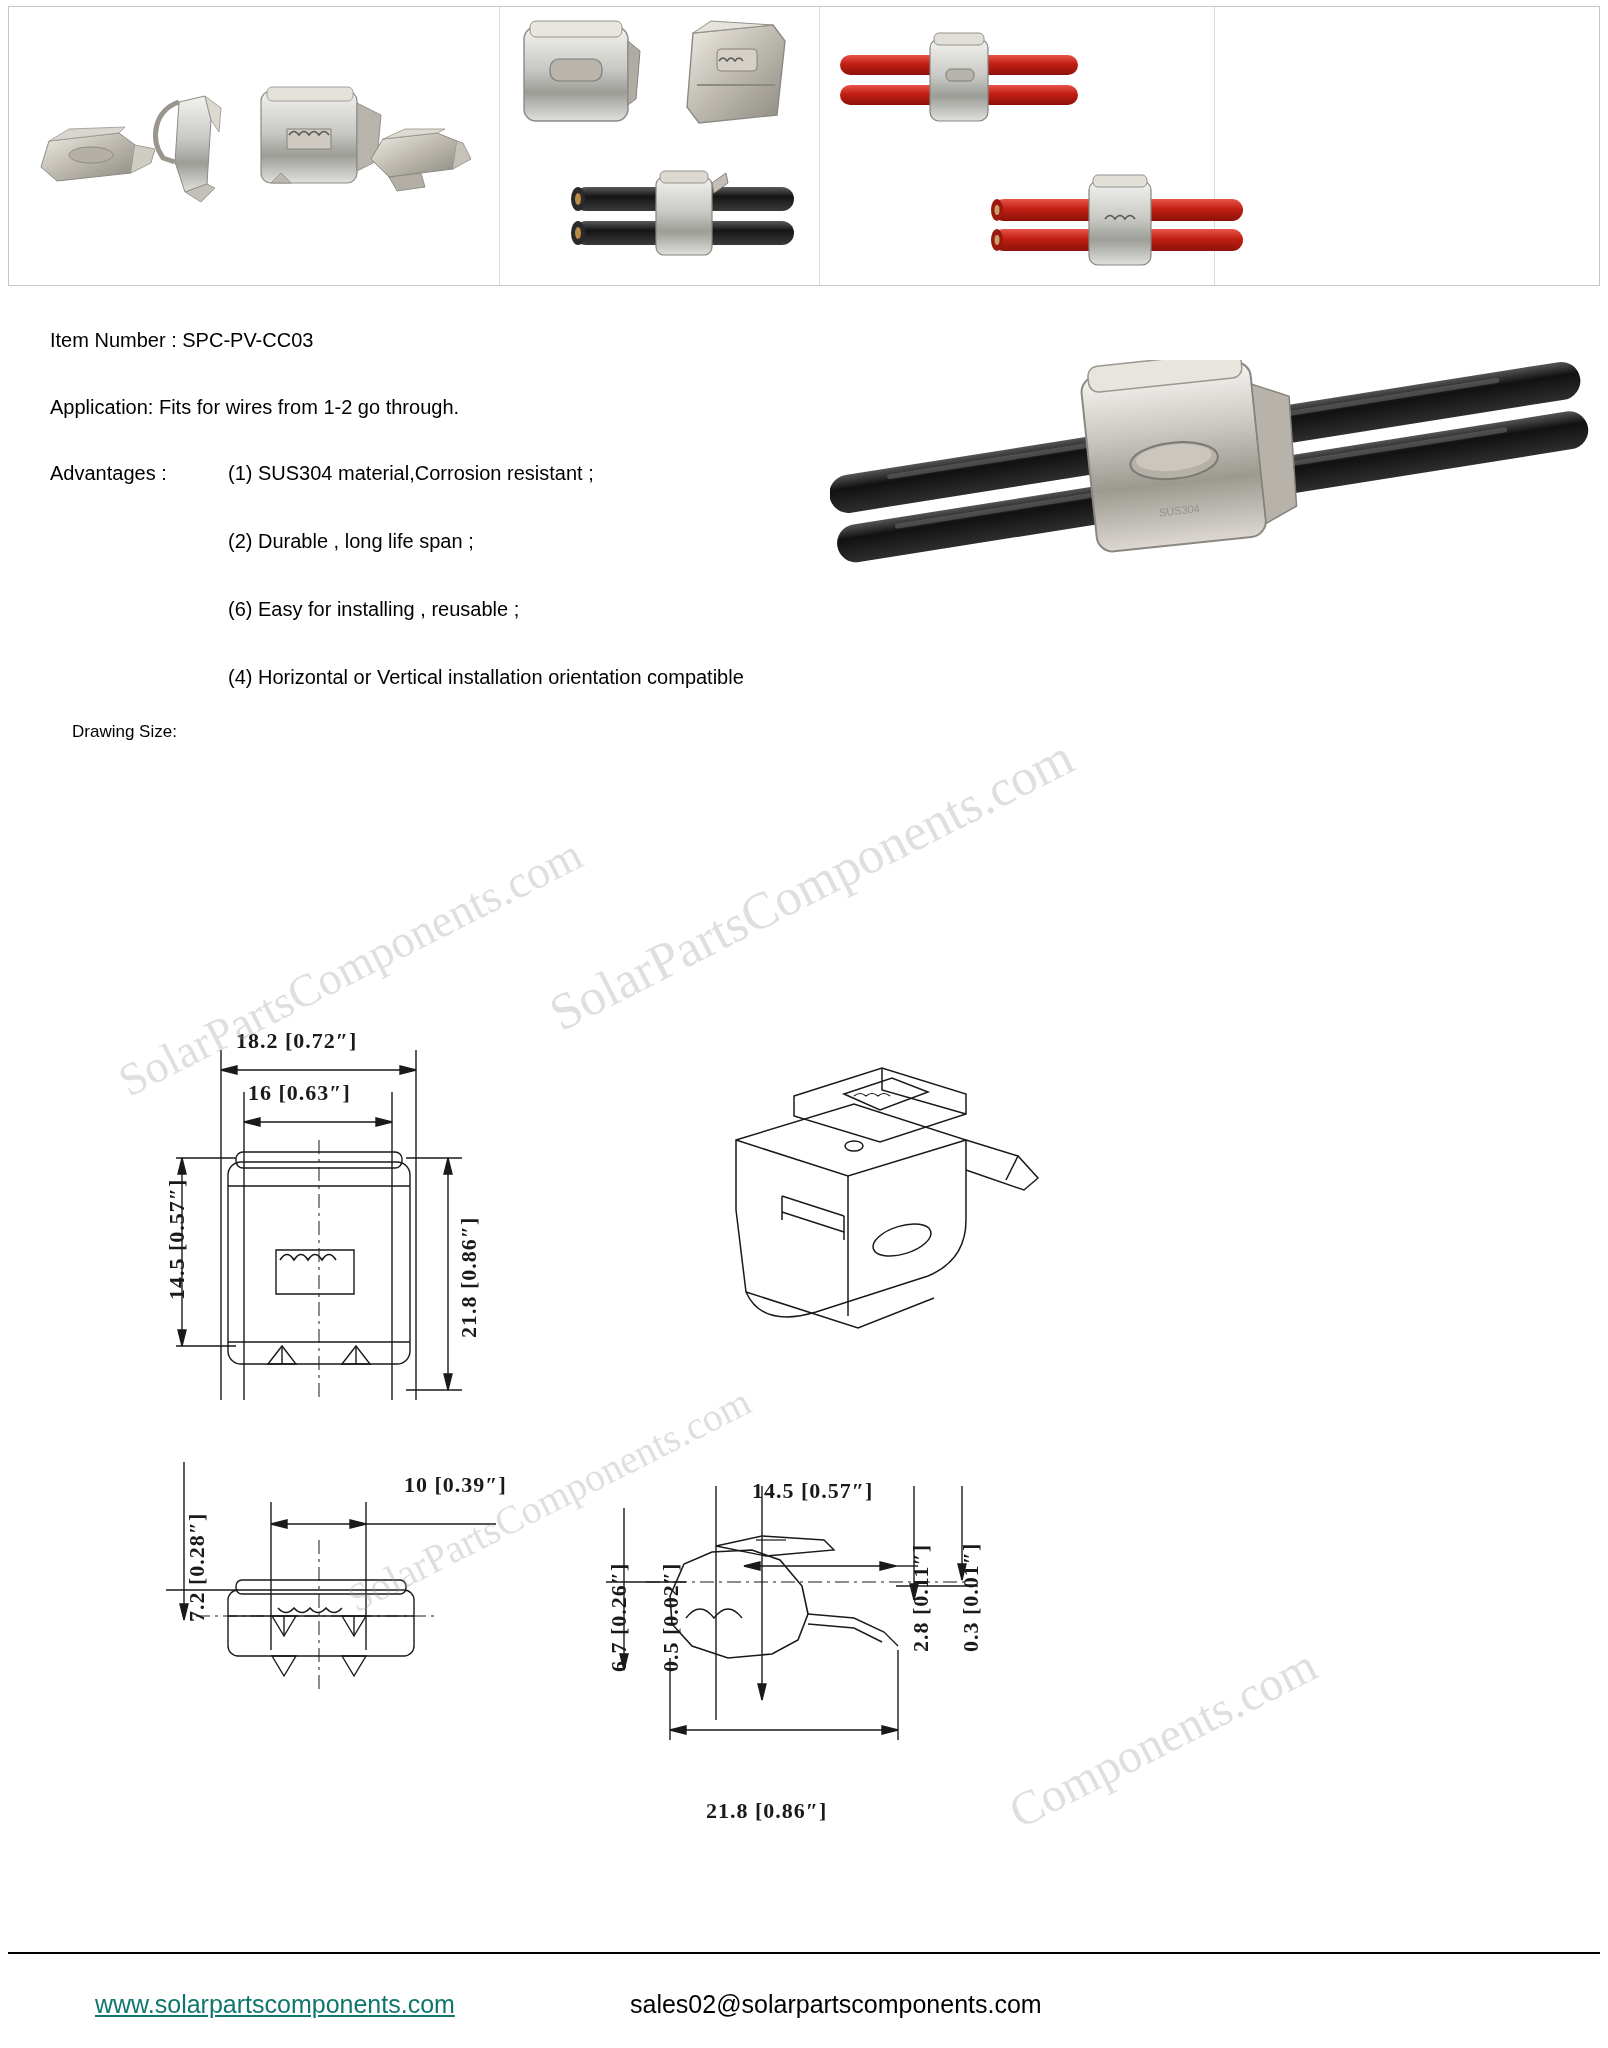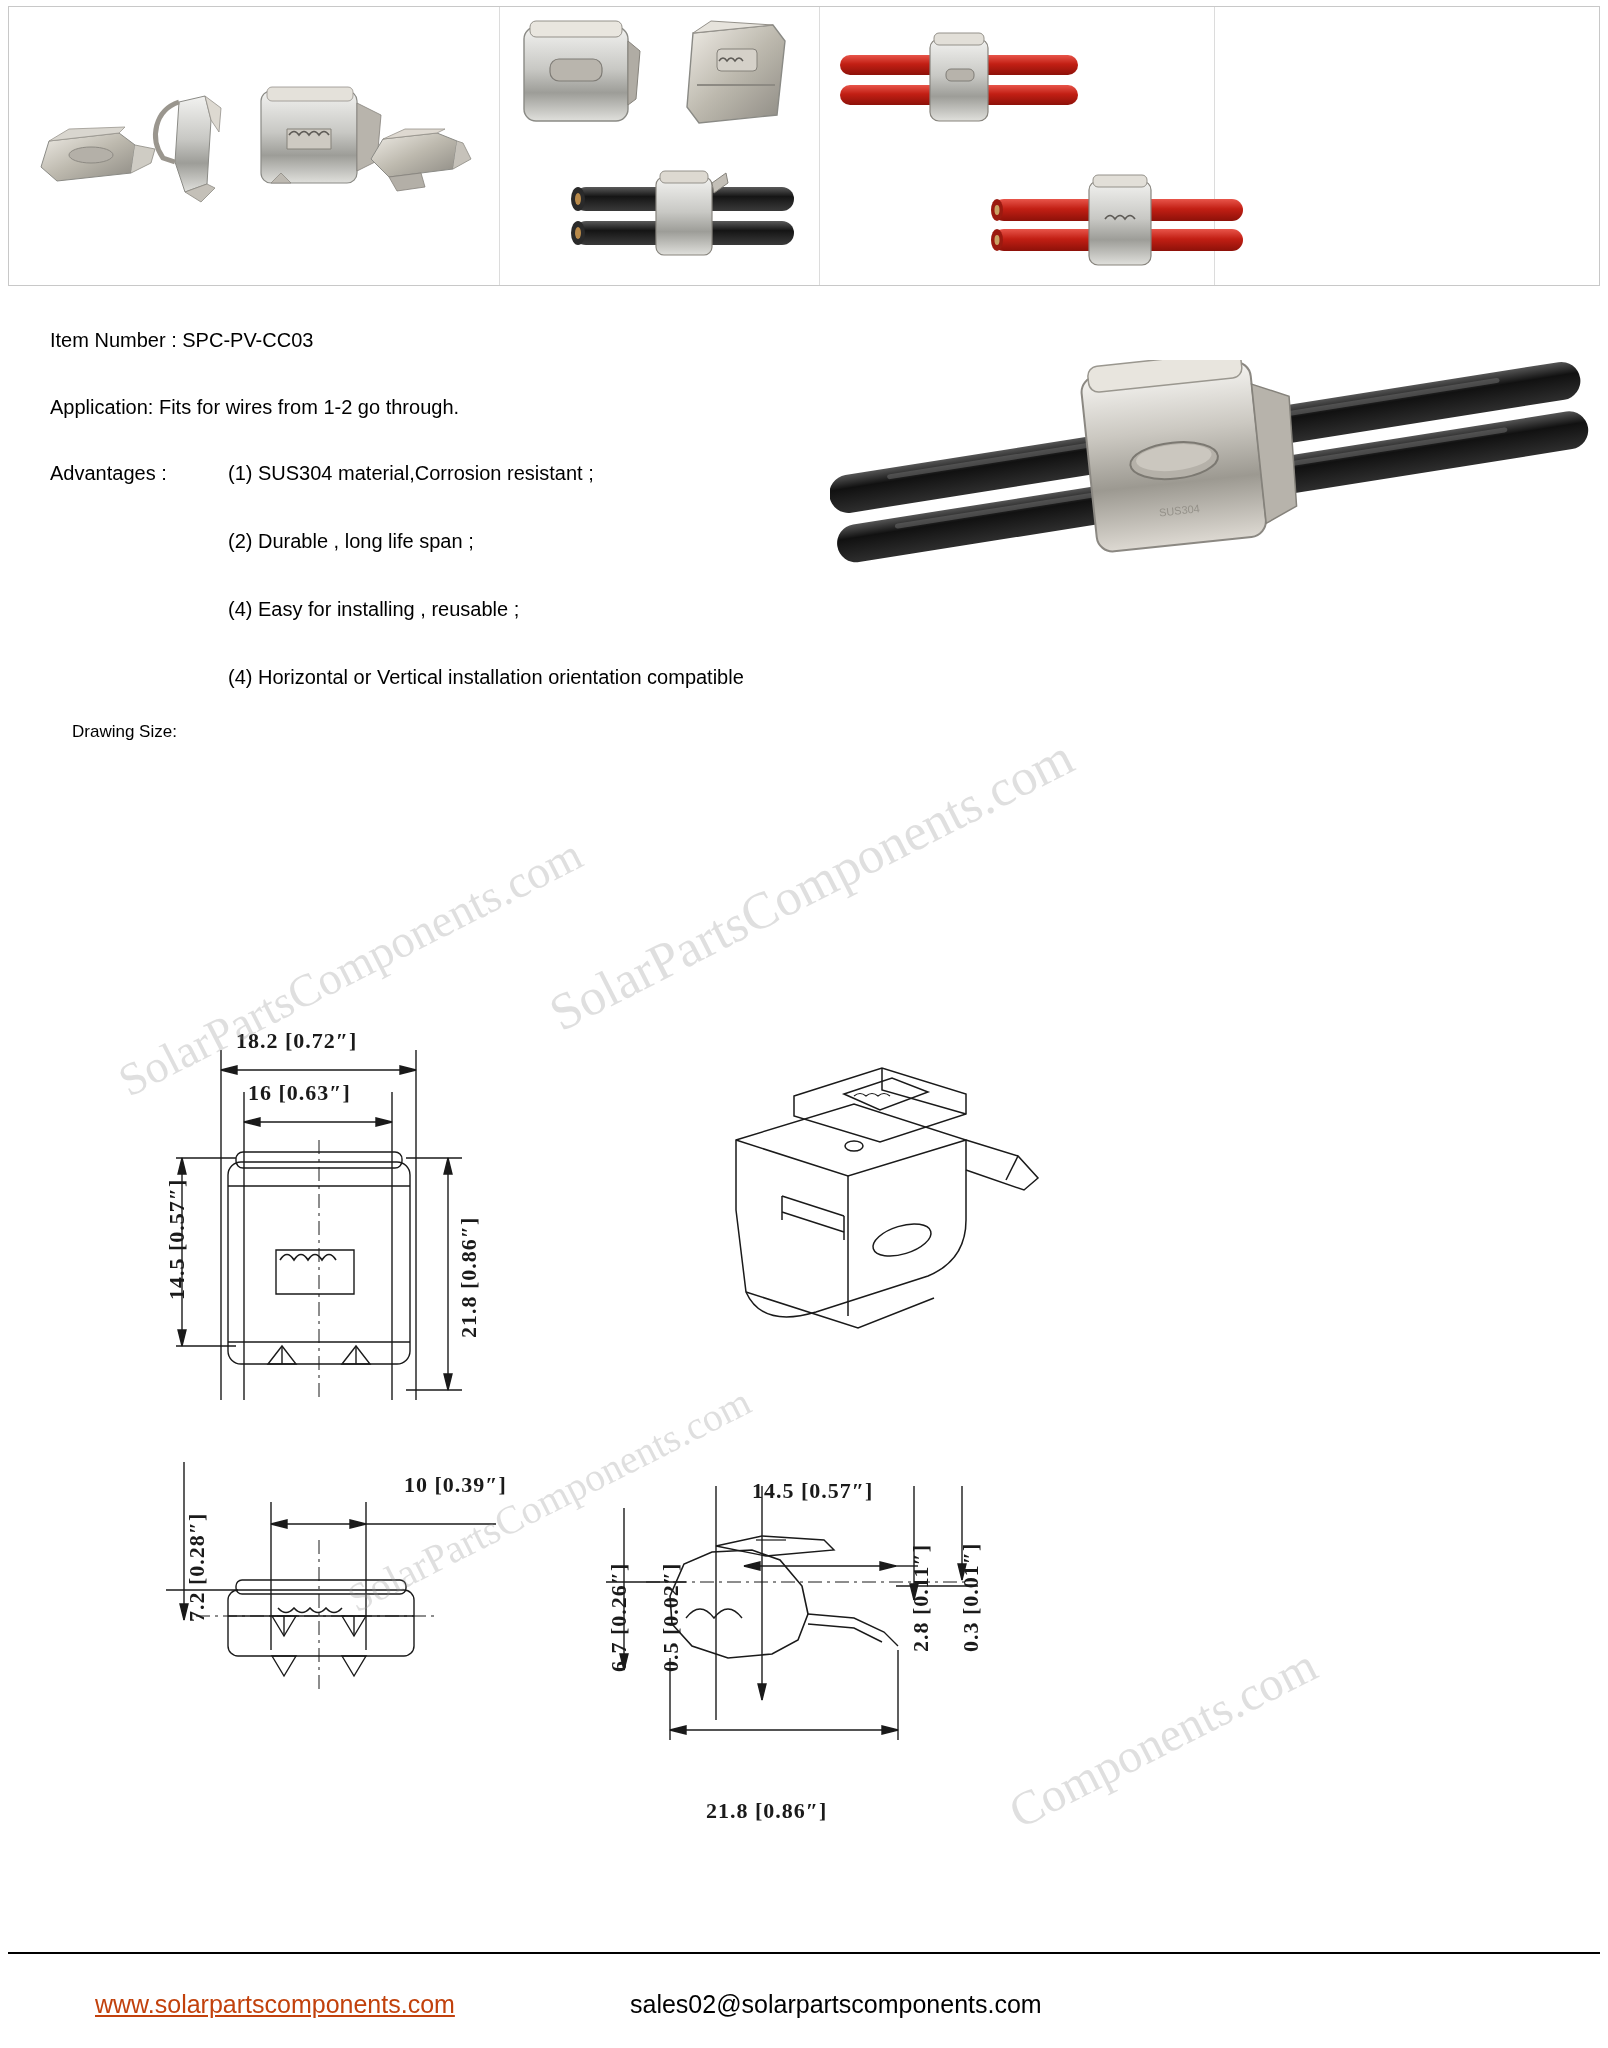--- a/index.html
+++ b/index.html
@@ -44,21 +44,21 @@
   .wm{
     position:absolute;color:rgba(150,150,150,.30);
     font-family:"Liberation Serif",serif;font-size:46px;white-space:nowrap;
     transform:rotate(-27deg);transform-origin:left top;pointer-events:none;
     font-weight:400;
   }
 
   
   .footer{position:absolute;left:0;bottom:0;width:1608px;height:96px;}
   .footer-rule{position:absolute;left:8px;top:0;width:1592px;height:2px;background:#000;}
-  .f-web{position:absolute;left:95px;top:38px;font-size:25px;color:#c2410c;
+  .f-web{position:absolute;left:95px;top:38px;font-size:25px;color:#0f766e;
          text-decoration:underline;}
   .f-mail{position:absolute;left:630px;top:38px;font-size:25px;color:#000;}
 </style>
 </head>
 <body>
 
 <div class="photo-strip">
 
   <div class="divider-v" style="left:490px;"></div>
   <div class="divider-v" style="left:810px;"></div>
@@ -183,21 +183,21 @@
   </div>
 </div>
 
 <div class="spec">
   <div class="spec-line r-item">Item Number : SPC-PV-CC03</div>
   <div class="spec-line r-app">Application: Fits for wires from 1-2 go through.</div>
   <div class="spec-line r-advlabel">Advantages :</div>
 
   <div class="spec-line adv-item a1">(1) SUS304 material,Corrosion resistant ;</div>
   <div class="spec-line adv-item a2">(2) Durable , long life span ;</div>
-  <div class="spec-line adv-item a3">(4) Easy for installing , reusable ;</div>
+  <div class="spec-line adv-item a3">(6) Easy for installing , reusable ;</div>
   <div class="spec-line adv-item a4">(4) Horizontal or Vertical installation orientation compatible</div>
 
   <div class="r-drawing">Drawing Size:</div>
 </div>
 
 <div class="hero">
   <svg width="760" height="215" viewBox="0 0 760 215">
     <defs>
       <linearGradient id="hcab" x1="0" y1="0" x2="0" y2="1">
         <stop offset="0" stop-color="#555"></stop>

